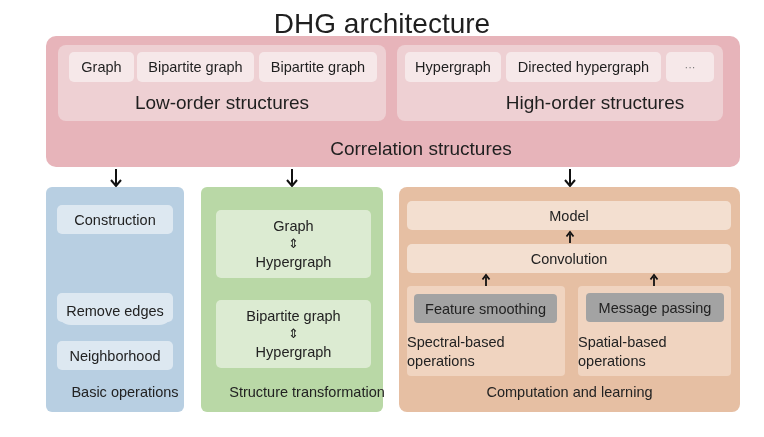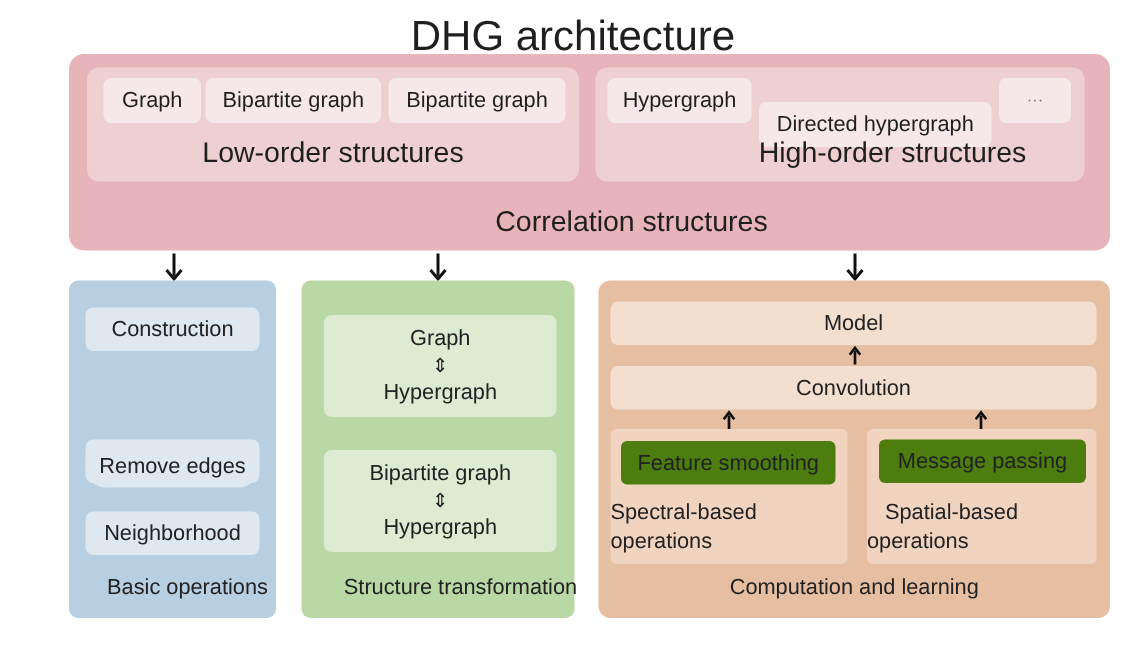--- a/index.html
+++ b/index.html
@@ -12,41 +12,41 @@
   .chip { background:#f6e8e9; border-radius:5px; font-size:14.5px; display:flex; align-items:center; justify-content:center; color:#1f1f1f; }
   .group-label { font-size:19px; text-align:center; color:#1f1f1f; }
   .arrow-down { width:14px; height:18px; }
   .blue-outer { left:46px; top:187px; width:138px; height:225px; background:#b8cfe2; border-radius:6px; }
   .blue-item { left:57px; width:116px; height:29px; background:#dde8f1; border-radius:5px; font-size:14.5px; display:flex; align-items:center; justify-content:center; }
   .green-outer { left:201px; top:187px; width:182px; height:225px; background:#b9d8a6; border-radius:6px; }
   .green-item { left:216px; width:155px; background:#dcebd2; border-radius:5px; font-size:14.5px; text-align:center; line-height:20px; padding-top:6px; }
   .orange-outer { left:399px; top:187px; width:341px; height:225px; background:#e6bfa3; border-radius:8px; }
   .orange-bar { left:407px; width:324px; height:29px; background:#f3dfd0; border-radius:5px; font-size:14.5px; display:flex; align-items:center; justify-content:center; }
   .orange-panel { background:#f0d4c0; border-radius:4px; }
-  .orange-chip { background:#4d7c0f; border-radius:4px; font-size:14.5px; display:flex; align-items:center; justify-content:center; }
+  .orange-chip { background:#a3a3a3; border-radius:4px; font-size:14.5px; display:flex; align-items:center; justify-content:center; }
   .panel-label { font-size:14.5px; line-height:19px; }
   .footer-label { font-size:14.5px; text-align:center; }
   .updown { font-size:13px; line-height:16px; display:block; }
   svg { overflow:visible; }
 </style>
 </head>
 <body>
 
 <div class="abs title">DHG architecture</div>
 
 <div class="abs pink-outer"></div>
 <div class="abs pink-inner" style="left:58px;top:45px;width:328px;height:76px;"></div>
 <div class="abs chip" style="left:69px;top:52px;width:65px;height:30px;">Graph</div>
 <div class="abs chip" style="left:137px;top:52px;width:117px;height:30px;">Bipartite graph</div>
 <div class="abs chip" style="left:259px;top:52px;width:118px;height:30px;">Bipartite graph</div>
 <div class="abs group-label" style="left:58px;top:92px;width:328px;">Low-order structures</div>
 
 <div class="abs pink-inner" style="left:397px;top:45px;width:326px;height:76px;"></div>
 <div class="abs chip" style="left:405px;top:52px;width:96px;height:30px;">Hypergraph</div>
-<div class="abs chip" style="left:506px;top:52px;width:155px;height:30px;margin-top:16px;">Directed hypergraph</div>
+<div class="abs chip" style="left:506px;top:52px;width:155px;height:30px;">Directed hypergraph</div>
 <div class="abs chip" style="left:666px;top:52px;width:48px;height:30px;font-size:11px;color:#777;">···</div>
 <div class="abs group-label" style="left:397px;top:92px;width:326px;margin-left:35px;">High-order structures</div>
 
 <div class="abs group-label" style="left:46px;top:138px;width:694px;margin-left:28px;">Correlation structures</div>
 
 <svg class="abs arrow-down" style="left:109px;top:169px;">
     <line x1="7" y1="0" x2="7" y2="15" stroke="#111" stroke-width="2"></line>
     <path d="M2,11 L7,17 L12,11" fill="none" stroke="#111" stroke-width="2"></path>
   </svg>
 <svg class="abs arrow-down" style="left:285px;top:169px;">
@@ -97,16 +97,16 @@
 <div class="abs orange-panel" style="left:407px;top:286px;width:158px;height:90px;"></div>
 <div class="abs orange-chip" style="left:414px;top:294px;width:143px;height:29px;">Feature smoothing</div>
 <div class="abs panel-label" style="left:407px;top:333px;width:158px;">
   <span style="display:block;">Spectral-based</span>
   <span style="display:block;">operations</span>
 </div>
 
 <div class="abs orange-panel" style="left:578px;top:286px;width:153px;height:90px;"></div>
 <div class="abs orange-chip" style="left:586px;top:293px;width:138px;height:29px;">Message passing</div>
 <div class="abs panel-label" style="left:578px;top:333px;width:153px;">
-  <span style="display:block;padding-left:12px;">Spatial-based</span>
+  <span style="display:block;">Spatial-based</span>
   <span style="display:block;">operations</span>
 </div>
 <div class="abs footer-label" style="left:399px;top:384px;width:341px;">Computation and learning</div>
 
 </body></html>

